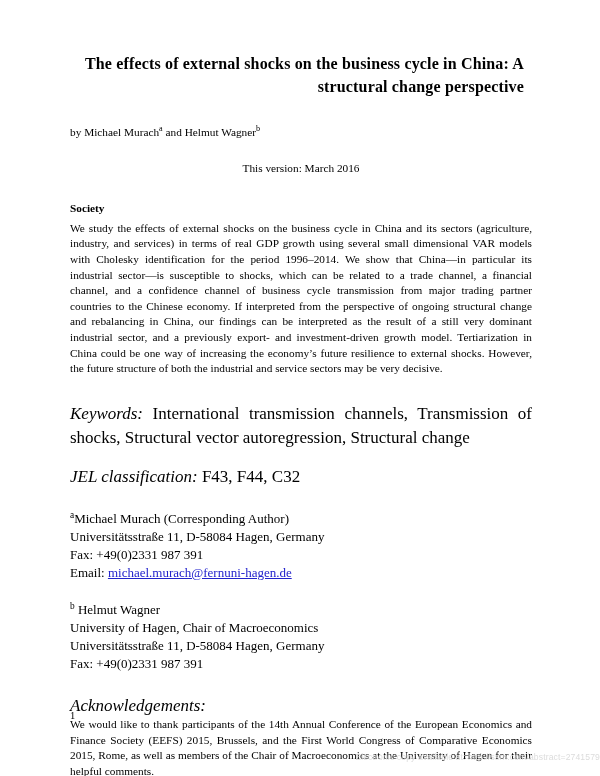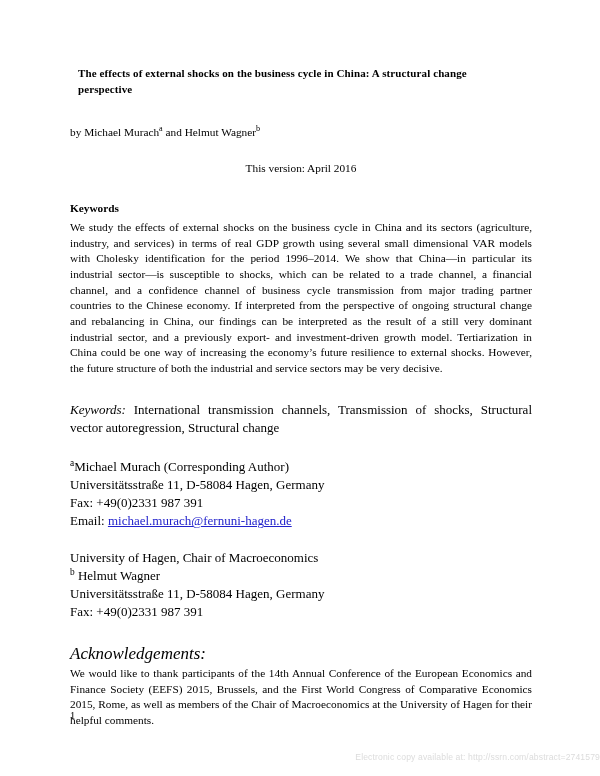--- a/index.html
+++ b/index.html
@@ -27,24 +27,24 @@
 
   .column {
     position: absolute;
     left: 70px;
     top: 0;
     width: 462px;
   }
 
   
   .title {
-    margin-top: 66px;
-    font-size: 11px;
+    margin-top: 52px;
+    font-size: 16px;
     font-weight: bold;
-    text-align: left;
+    text-align: right;
     line-height: 1.45;
     letter-spacing: 0.01em;
     padding: 0 8px;
   }
 
   .byline {
     margin-top: 27px;
     font-size: 11.3px;
     text-align: left;
     line-height: 1.4;
@@ -77,21 +77,21 @@
 
   .abstract-body {
     font-size: 11.3px;
     text-align: justify;
     line-height: 1.385;
     margin-top: 4px;
   }
 
   
   .meta-line {
-    font-size: 13px;
+    font-size: 17px;
     text-align: justify;
     line-height: 1.385;
   }
 
   .kw-block { margin-top: 25px; }
   .jel-block { margin-top: 16px; }
 
   .meta-label {
     font-style: italic;
   }
@@ -151,40 +151,41 @@
 </head>
 <body>
 
 <div class="page">
   <div class="column">
 
     <div class="title">The effects of external shocks on the business cycle in China: A structural change perspective</div>
 
     <div class="byline"><span>by </span><span>Michael Murach</span><sup>a</sup><span> and </span><span>Helmut Wagner</span><sup>b</sup></div>
 
-    <div class="version">This version: April 2016</div>
+    <div class="version">This version: March 2016</div>
 
     <div class="abstract-block">
-      <div class="abstract-heading">Keywords</div>
+      <div class="abstract-heading">Society</div>
       <div class="abstract-body">We study the effects of external shocks on the business cycle in China and its sectors (agriculture, industry, and services) in terms of real GDP growth using several small dimensional VAR models with Cholesky identification for the period 1996–2014. We show that China—in particular its industrial sector—is susceptible to shocks, which can be related to a trade channel, a financial channel, and a confidence channel of business cycle transmission from major trading partner countries to the Chinese economy. If interpreted from the perspective of ongoing structural change and rebalancing in China, our findings can be interpreted as the result of a still very dominant industrial sector, and a previously export- and investment-driven growth model. Tertiarization in China could be one way of increasing the economy’s future resilience to external shocks. However, the future structure of both the industrial and service sectors may be very decisive.</div>
     </div>
 
     <div class="meta-line kw-block"><span class="meta-label">Keywords:</span><span> International transmission channels, Transmission of shocks, Structural vector autoregression, Structural change</span></div>
 
+    <div class="meta-line jel-block"><span class="meta-label">JEL classification:</span><span> F43, F44, C32</span></div>
 
     <div class="affil-block affil-a">
       <div class="affil-line"><span class="affil-marker">a</span><span>Michael Murach (Corresponding Author)</span></div>
       <div class="affil-line">Universitätsstraße 11, D-58084 Hagen, Germany</div>
       <div class="affil-line">Fax: +49(0)2331 987 391</div>
       <div class="affil-line"><span>Email: </span><a class="maillink" href="#">michael.murach@fernuni-hagen.de</a></div>
     </div>
 
     <div class="affil-block affil-b">
+      <div class="affil-line"><span class="affil-marker">b</span><span> Helmut Wagner</span></div>
       <div class="affil-line">University of Hagen, Chair of Macroeconomics</div>
-      <div class="affil-line"><span class="affil-marker">b</span><span> Helmut Wagner</span></div>
       <div class="affil-line">Universitätsstraße 11, D-58084 Hagen, Germany</div>
       <div class="affil-line">Fax: +49(0)2331 987 391</div>
     </div>
 
     <div class="ack-block">
       <div class="ack-heading">Acknowledgements:</div>
       <div class="ack-body">We would like to thank participants of the 14th Annual Conference of the European Economics and Finance Society (EEFS) 2015, Brussels, and the First World Congress of Comparative Economics 2015, Rome, as well as members of the Chair of Macroeconomics at the University of Hagen for their helpful comments.</div>
     </div>
 
   </div>

